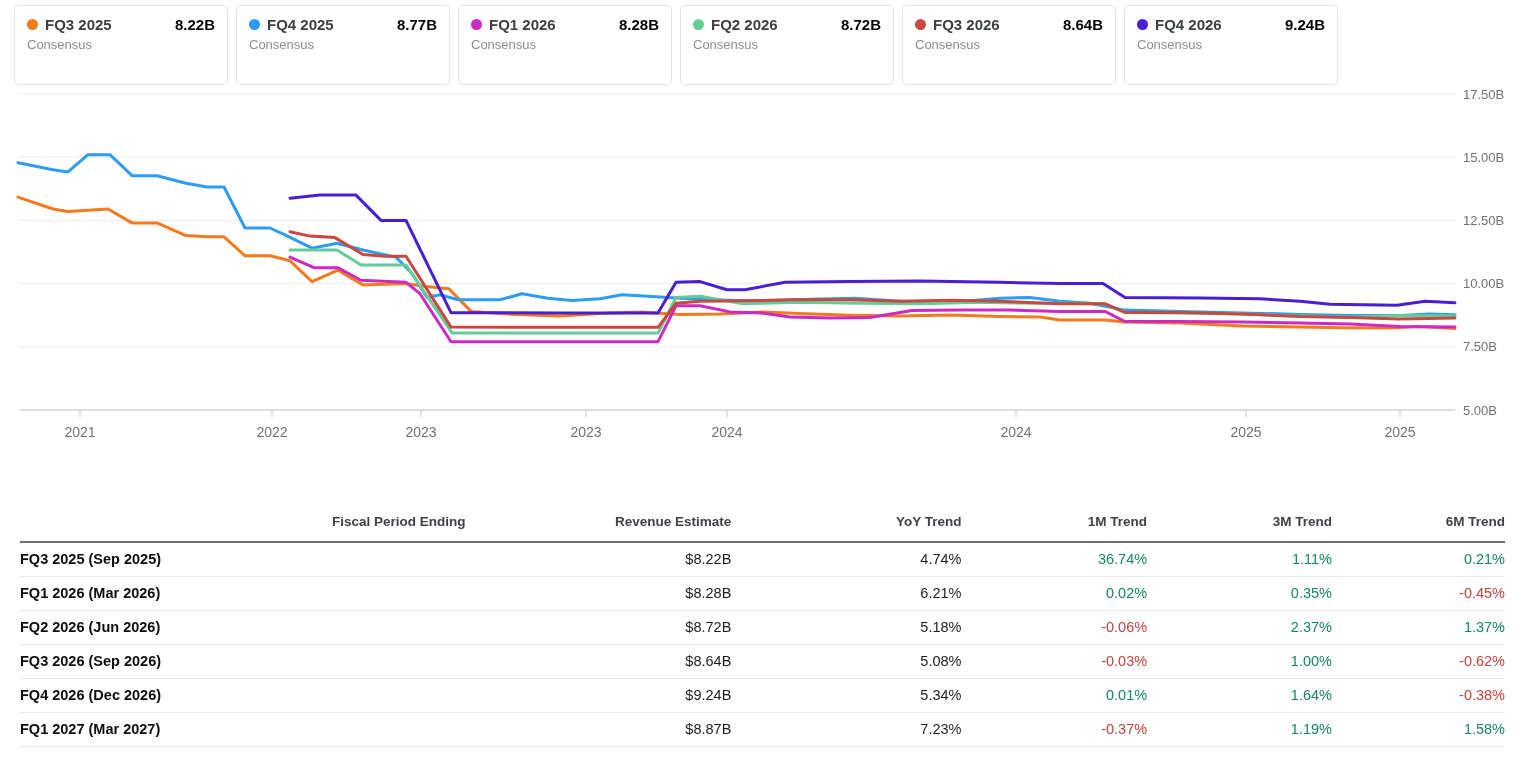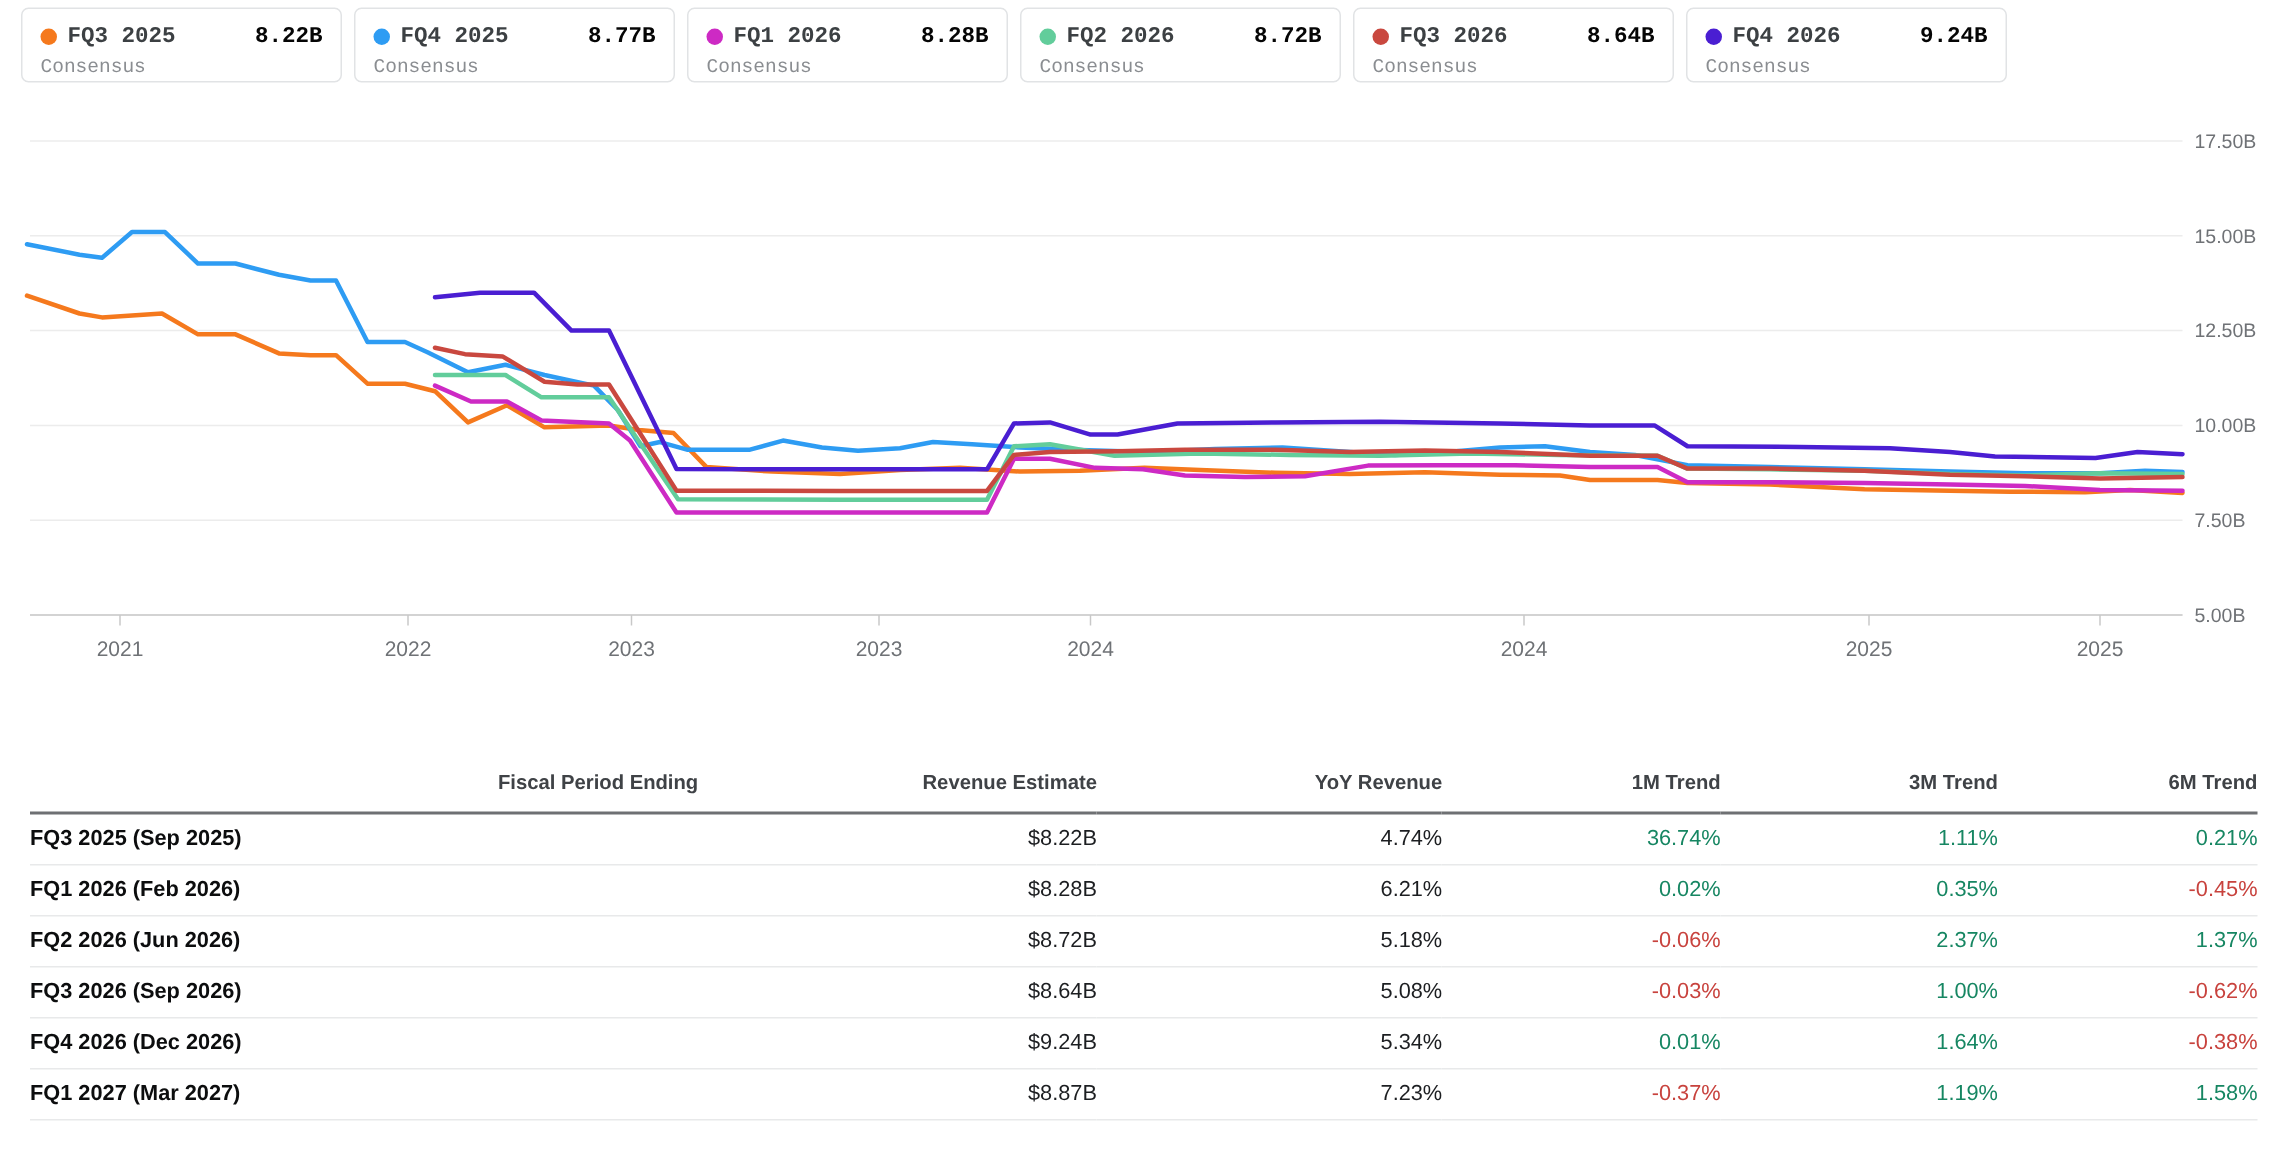--- a/index.html
+++ b/index.html
@@ -4,22 +4,22 @@
 <style>
   html,body{margin:0;padding:0;}
   body{
     width:1526px;height:771px;position:relative;overflow:hidden;
     background:#ffffff;font-family:"Liberation Sans", sans-serif;
     -webkit-font-smoothing:antialiased;
   }
   
   .legend-row{position:absolute;left:14px;top:5px;display:flex;gap:8px;}
   .legend-card{
-    width:214px;height:50px;box-sizing:border-box;background:#fff;
-    border:1px solid #e1e3e5;border-radius:5px;padding:10px 12px;font-family:Liberation Mono, monospace;
+    width:214px;height:80px;box-sizing:border-box;background:#fff;
+    border:1px solid #e1e3e5;border-radius:5px;padding:10px 12px;
   }
   .legend-top{display:flex;align-items:center;gap:7px;}
   .legend-dot{width:11px;height:11px;border-radius:50%;flex:0 0 auto;}
   .legend-label{font-size:15px;font-weight:bold;color:#3c4043;white-space:nowrap;}
   .legend-value{margin-left:auto;font-size:15px;font-weight:bold;color:#050505;}
   .legend-sub{margin-top:4px;font-size:13px;color:#8a8d91;}
   
   .chart-wrap{position:absolute;left:0;top:80px;width:1280px;height:378px;}
   .chart-wrap svg{display:block;}
   
@@ -139,37 +139,37 @@
         <col style="width:17.9%">
         <col style="width:15.5%">
       <col style="width:12.5%">
         <col style="width:12.45%">
         <col style="width:11.65%">
     </colgroup>
     <thead>
         <tr>
           <th>Fiscal Period Ending</th>
           <th>Revenue Estimate</th>
-          <th>YoY Revenue</th>
+          <th>YoY Trend</th>
           <th>1M Trend</th>
           <th>3M Trend</th>
           <th>6M Trend</th>
         </tr>
       </thead>
     <tbody>
         <tr>
           <td class="period">FQ3 2025 (Sep 2025)</td>
           <td>$8.22B</td>
           <td>4.74%</td>
           <td class="pos">36.74%</td>
           <td class="pos">1.11%</td>
           <td class="pos">0.21%</td>
         </tr>
         <tr>
-          <td class="period">FQ1 2026 (Feb 2026)</td>
+          <td class="period">FQ1 2026 (Mar 2026)</td>
           <td>$8.28B</td>
           <td>6.21%</td>
           <td class="pos">0.02%</td>
           <td class="pos">0.35%</td>
           <td class="neg">-0.45%</td>
         </tr>
         <tr>
           <td class="period">FQ2 2026 (Jun 2026)</td>
           <td>$8.72B</td>
           <td>5.18%</td>

